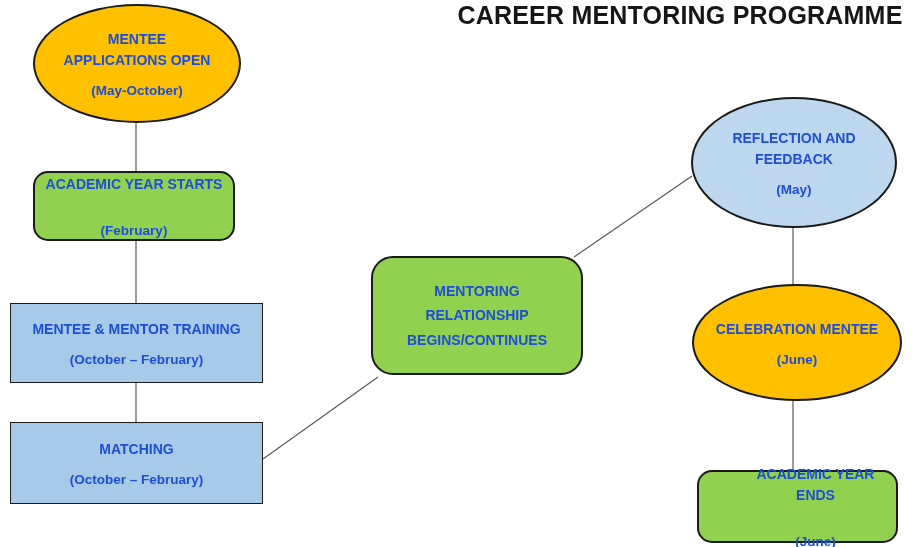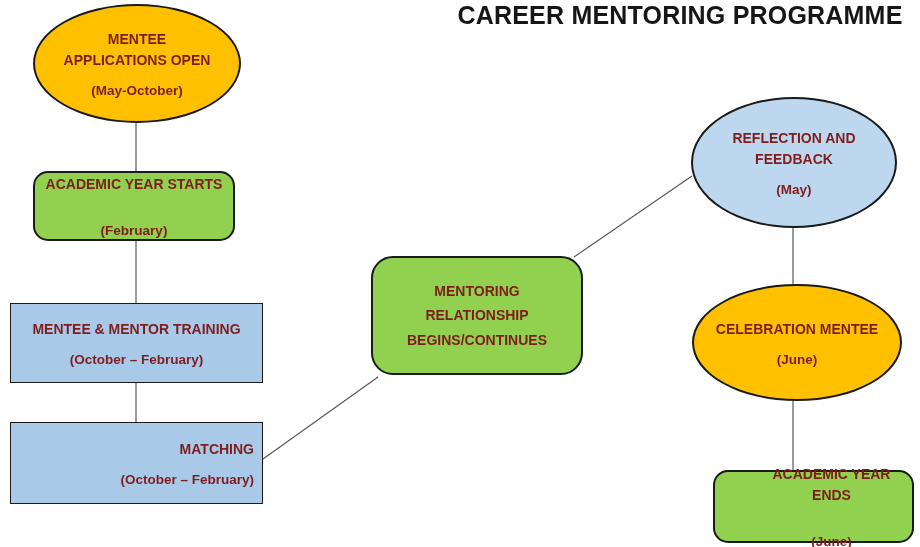--- a/index.html
+++ b/index.html
@@ -28,21 +28,21 @@
   .node {
     position: absolute;
     z-index: 1;
     box-sizing: border-box;
     display: flex;
     flex-direction: column;
     align-items: center;
     justify-content: center;
     row-gap: 12px;
     text-align: center;
-    color: #7f1d1d;
+    color: #1d4ed8;
     font-weight: 700;
     padding: 4px 8px;
   }
   .node .label {
     font-size: 14px;
     line-height: 1.5;
     white-space: pre-line;
   }
   .node .period { font-size: 13.5px; }
 
@@ -52,26 +52,26 @@
 
   .fill-gold  { background: #FFC000; border: 2px solid #1a1a1a; }
   .fill-green { background: #92D050; border: 2px solid #1a1a1a; gap: 28px; }
   .fill-blue-box     { background: #A9C9E8; border: 1.6px solid #1a1a1a; }
   .fill-blue-ellipse { background: #BDD7EE; border: 2px solid #1a1a1a; }
 
   
   #node-mentee-applications { left: 33px;  top: 4px;   width: 208px; height: 119px; }
   #node-year-starts         { left: 33px;  top: 171px; width: 202px; height: 70px;  }
   #node-training            { left: 10px;  top: 303px; width: 253px; height: 80px;  }
-  #node-matching            { left: 10px;  top: 422px; width: 253px; height: 82px; align-items: flex-end;  }
+  #node-matching            { left: 10px;  top: 422px; width: 253px; height: 82px;  }
   #node-mentoring           { left: 371px; top: 256px; width: 212px; height: 119px; }
   #node-mentoring .label    { line-height: 1.75; }
   #node-reflection          { left: 691px; top: 97px;  width: 206px; height: 131px; }
   #node-celebration         { left: 692px; top: 284px; width: 210px; height: 117px; }
-  #node-year-ends           { left: 713px; top: 470px; width: 201px; height: 73px; padding-left: 44px;  }
+  #node-year-ends           { left: 697px; top: 470px; width: 201px; height: 73px; padding-left: 44px;  }
 </style>
 </head>
 <body>
 
 <div class="canvas">
 
   <div class="title">CAREER MENTORING PROGRAMME</div>
 
   <svg class="connectors" width="920" height="547" viewBox="0 0 920 547">
     <line x1="136" y1="123" x2="136" y2="172"></line>

